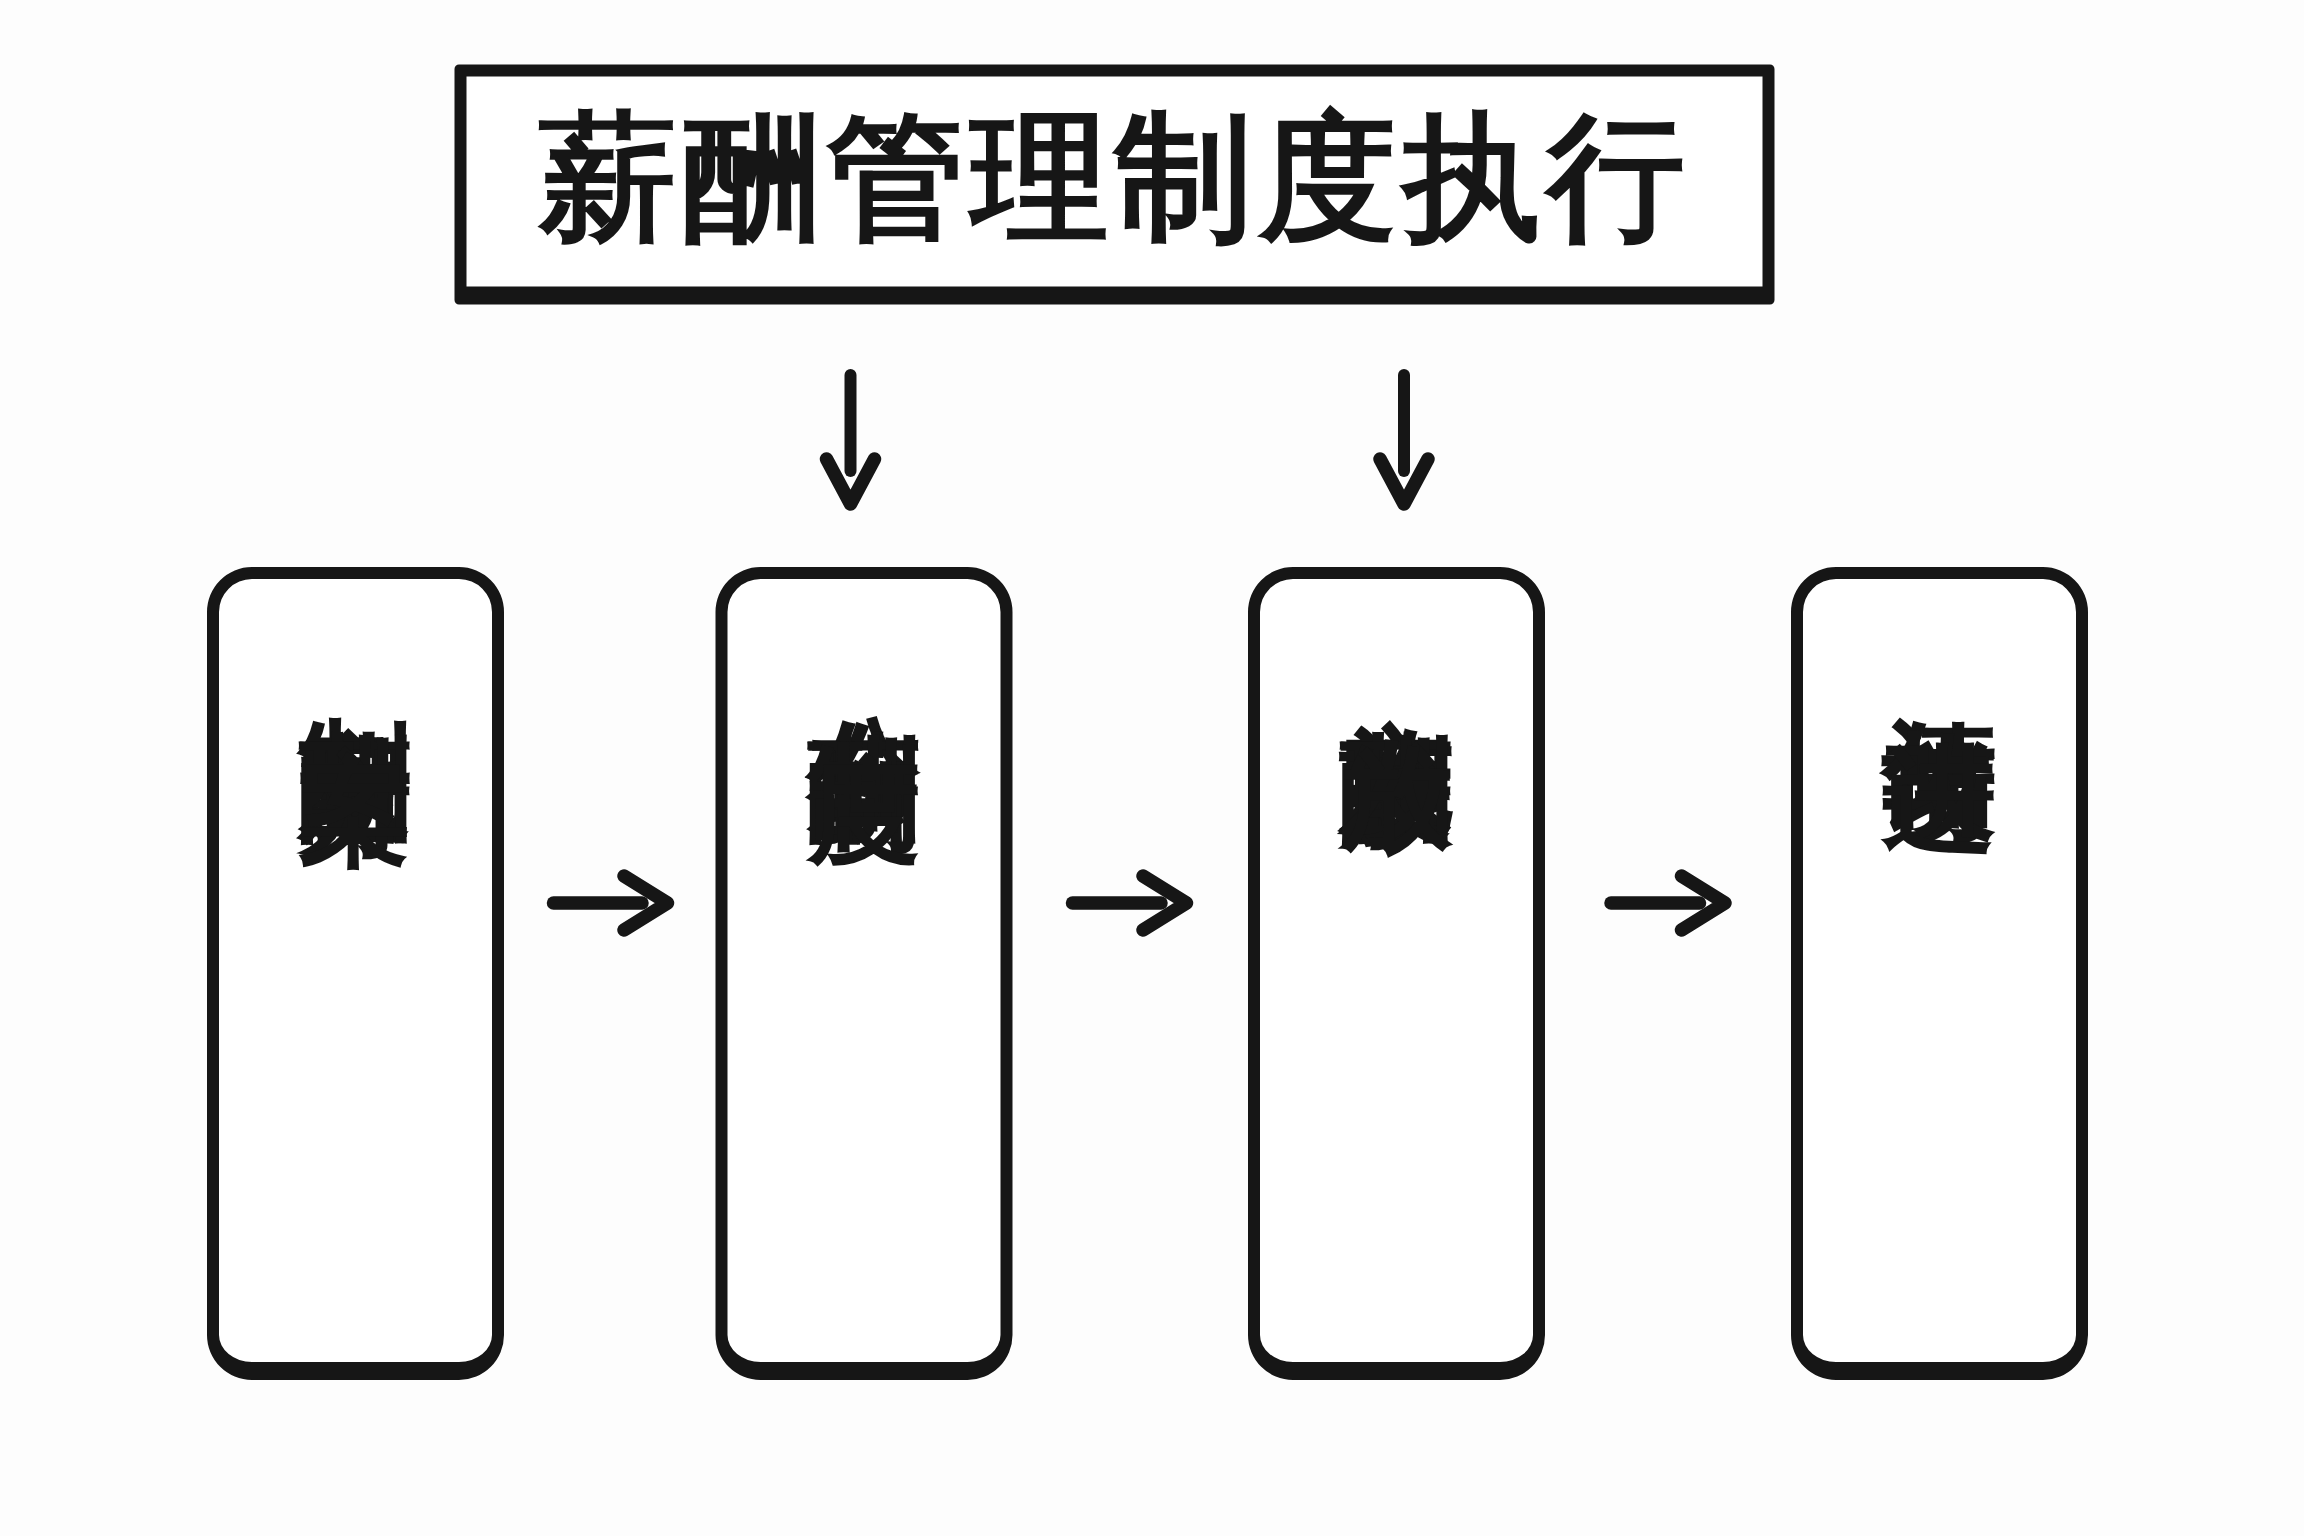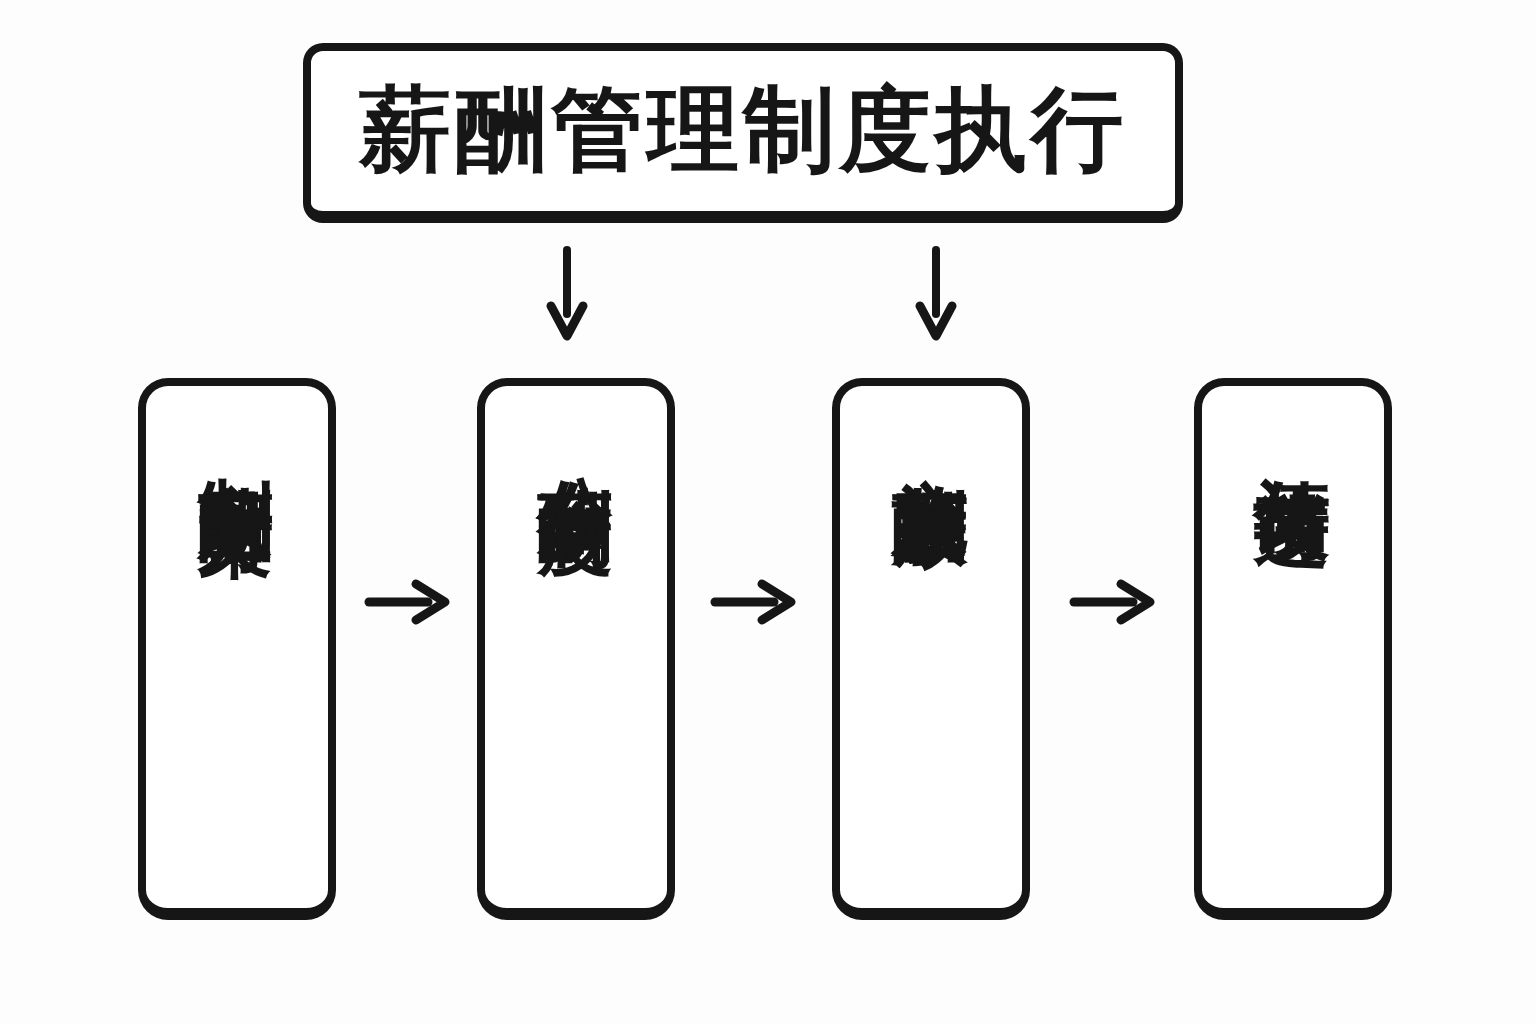--- a/index.html
+++ b/index.html
@@ -23,22 +23,22 @@
     border-bottom-width: 12px;
     box-sizing: border-box;
     display: flex;
     align-items: center;
     justify-content: center;
   }
   .title-node {
     left: 303px;
     top: 43px;
     width: 880px;
-    height: 180px;
-    border-radius: 20px;
+    height: 160px;
+    border-radius: 3px;
   }
   .title-label {
     font-size: 92px;
     font-weight: 900;
     letter-spacing: 4px;
     white-space: nowrap;
     line-height: 1;
     transform: translateY(-2px);
   }
   .step-node {

